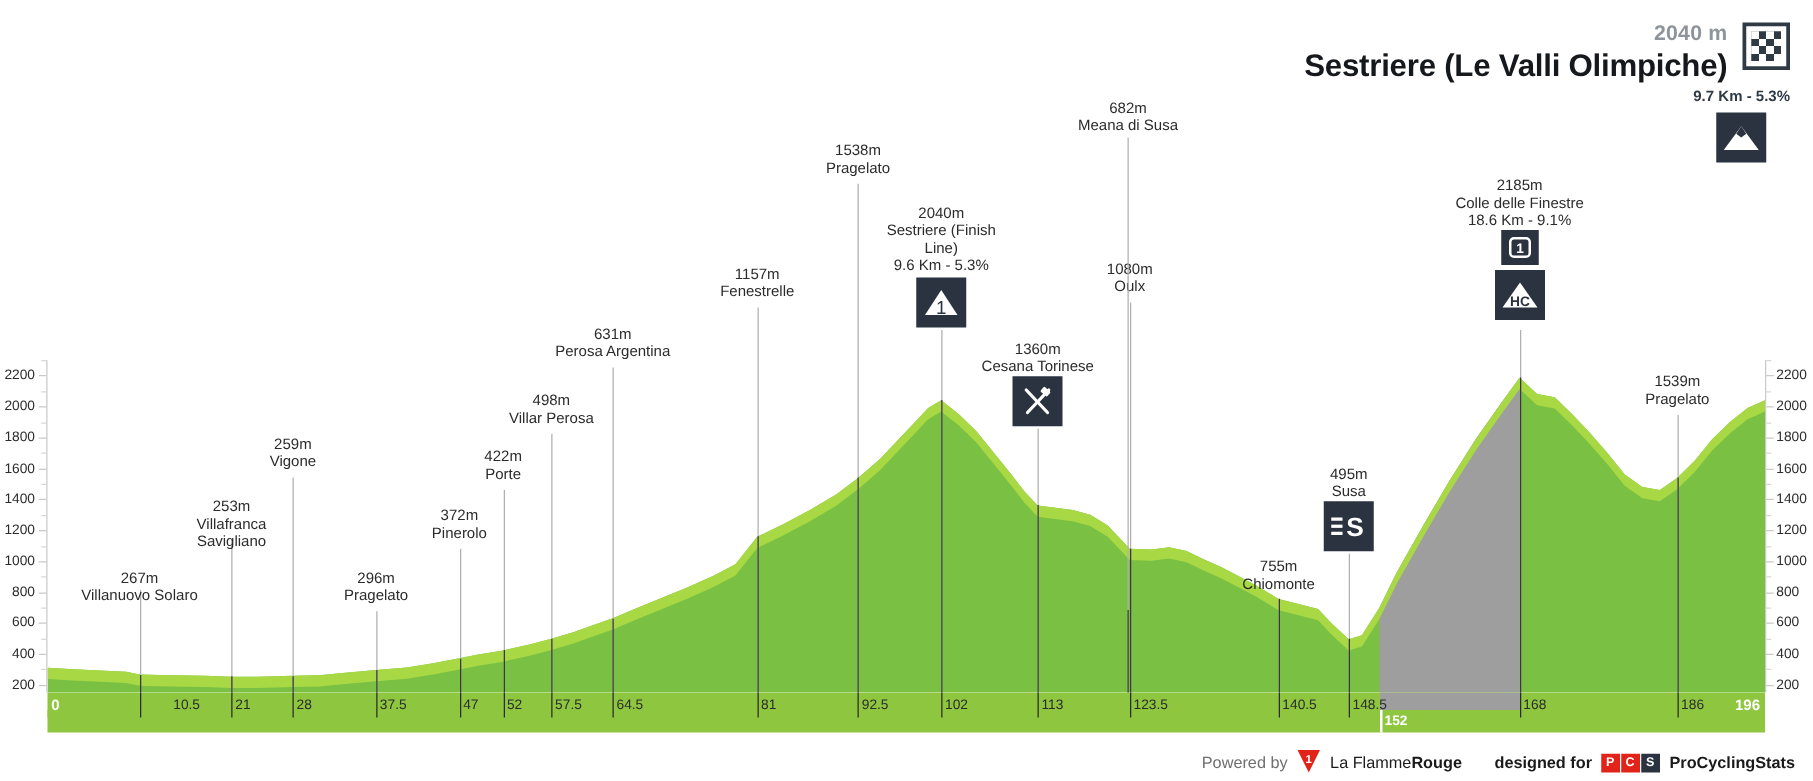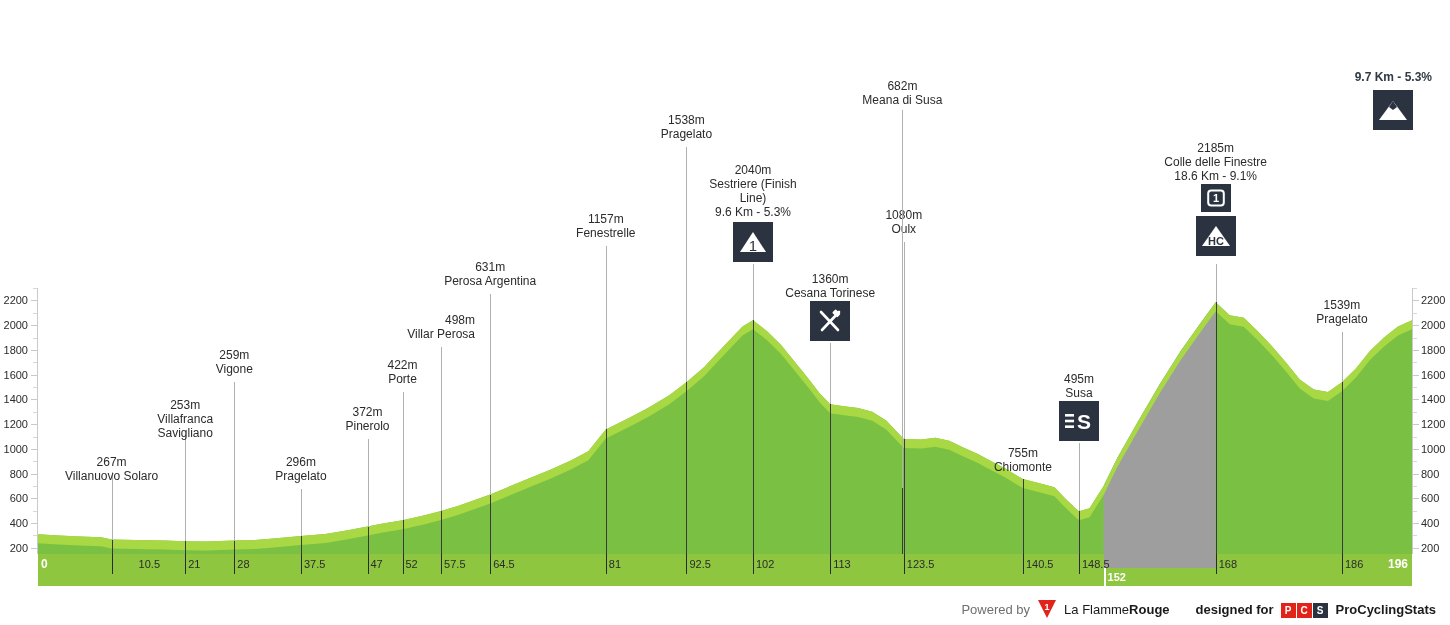--- a/index.html
+++ b/index.html
@@ -145,20 +145,39 @@
   .pcs-red  { background: #e2231a; }
   .pcs-dark { background: #2b3340; }
   .flag-fr { width: 20px; height: 20px; display: block; }
 </style>
 </head>
 <body>
 
 <div id="stage">
 
 
+  <div class="hdr hdr-finish">
+    <div class="hdr-txt">
+      <div class="hdr-alt">2040 m</div>
+      <div class="hdr-name">Sestriere (Le Valli Olimpiche)</div>
+    </div>
+    <div class="badge-box">
+      <svg class="chk" viewBox="0 0 8 8" shape-rendering="crispEdges">
+        <rect x="0" y="0" width="8" height="8" fill="#2f3a45"></rect>
+        <rect x="0" y="0" width="2" height="2" fill="#fff"></rect>
+          <rect x="4" y="0" width="2" height="2" fill="#fff"></rect>
+        <rect x="2" y="2" width="2" height="2" fill="#fff"></rect>
+          <rect x="6" y="2" width="2" height="2" fill="#fff"></rect>
+        <rect x="0" y="4" width="2" height="2" fill="#fff"></rect>
+          <rect x="4" y="4" width="2" height="2" fill="#fff"></rect>
+        <rect x="2" y="6" width="2" height="2" fill="#fff"></rect>
+          <rect x="6" y="6" width="2" height="2" fill="#fff"></rect>
+      </svg>
+    </div>
+  </div>
 
   <div class="finish-climb">
     <div class="fc-txt">9.7 Km - 5.3%</div>
     <div class="tile">
       <svg width="30" height="22" viewBox="0 0 30 22">
         <polygon points="15,2 29,21 1,21" fill="#fff"></polygon>
         <polygon points="15,2 19,8 15,11 11,8" fill="#2b3340"></polygon>
       </svg>
     </div>
   </div>
@@ -298,21 +317,21 @@
       <div class="poi-line dark" style="left: 300.9px; top: 535.9px; height: 18.1px;"></div>
       <div class="poi-text" style="left: 300.9px; top: 455px;"><span>296m</span><br><span>Pragelato</span></div>
       <div class="poi-line" style="left: 367.5px; top: 439px; height: 115px;"></div>
       <div class="poi-line dark" style="left: 367.5px; top: 526.5px; height: 27.5px;"></div>
       <div class="poi-text" style="left: 367.5px; top: 405px;"><span>372m</span><br><span>Pinerolo</span></div>
       <div class="poi-line" style="left: 402.5px; top: 392px; height: 162px;"></div>
       <div class="poi-line dark" style="left: 402.5px; top: 520.3px; height: 33.7px;"></div>
       <div class="poi-text" style="left: 402.5px; top: 358px;"><span>422m</span><br><span>Porte</span></div>
       <div class="poi-line" style="left: 441.1px; top: 347px; height: 207px;"></div>
       <div class="poi-line dark" style="left: 441.1px; top: 510.9px; height: 43.1px;"></div>
-      <div class="poi-text" style="left: 441.1px; top: 313px; text-align: right;"><span>498m</span><br><span>Villar Perosa</span></div>
+      <div class="poi-text" style="left: 441.1px; top: 313px;"><span>498m</span><br><span>Villar Perosa</span></div>
       <div class="poi-line" style="left: 490.2px; top: 294px; height: 260px;"></div>
       <div class="poi-line dark" style="left: 490.2px; top: 494.5px; height: 59.5px;"></div>
       <div class="poi-text" style="left: 490.2px; top: 260px;"><span>631m</span><br><span>Perosa Argentina</span></div>
       <div class="poi-line" style="left: 605.8px; top: 246px; height: 308px;"></div>
       <div class="poi-line dark" style="left: 605.8px; top: 429.4px; height: 124.6px;"></div>
       <div class="poi-text" style="left: 605.8px; top: 212px; text-align: center;"><span>1157m</span><br><span>Fenestrelle</span></div>
       <div class="poi-line" style="left: 686.4px; top: 147px; height: 407px;"></div>
       <div class="poi-line dark" style="left: 686.4px; top: 382.3px; height: 171.7px;"></div>
       <div class="poi-text" style="left: 686.4px; top: 113px;"><span>1538m</span><br><span>Pragelato</span></div>
       <div class="poi-line" style="left: 830.2px; top: 343px; height: 211px;"></div>

